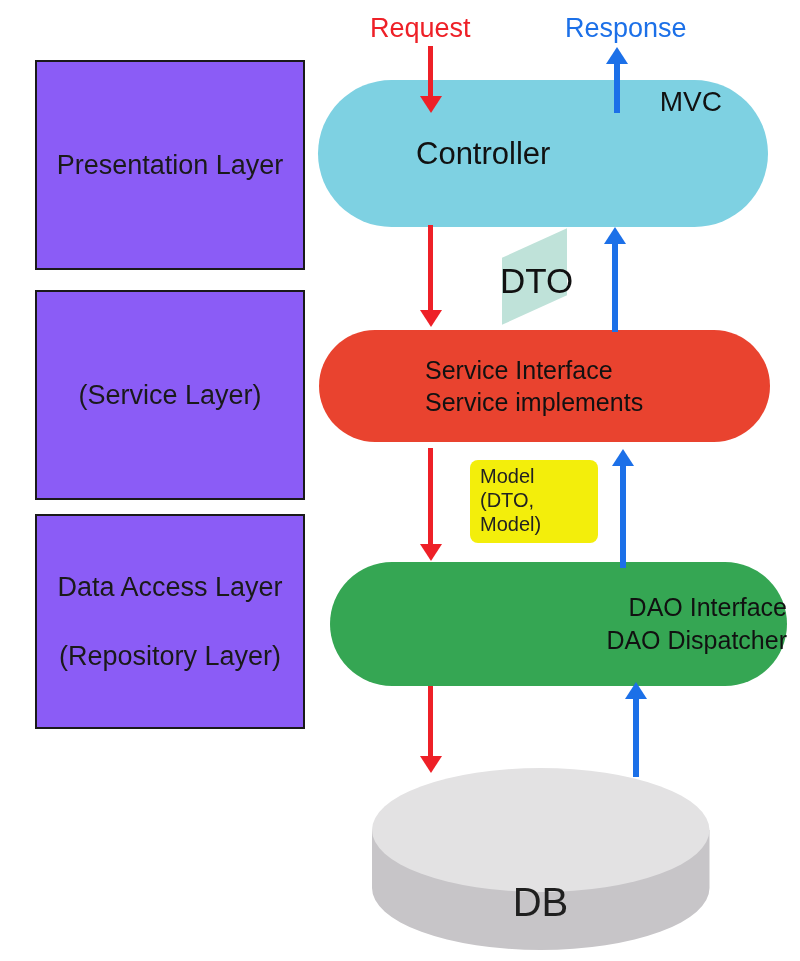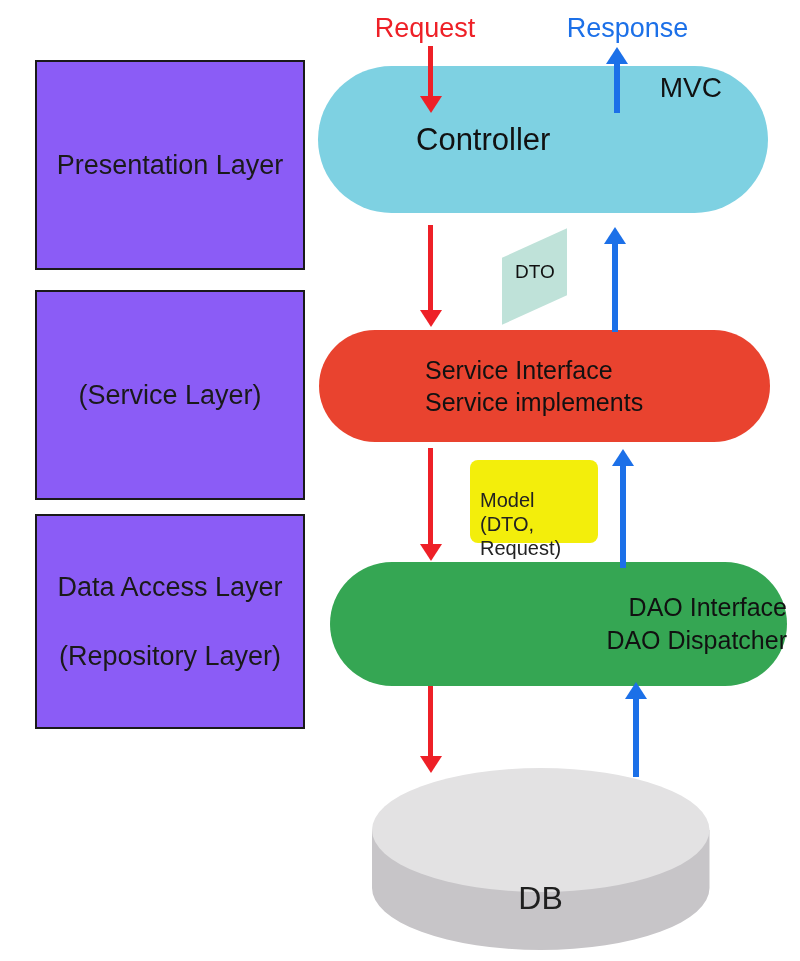--- a/index.html
+++ b/index.html
@@ -19,55 +19,55 @@
   #box-business     { top:290px; height:210px; }
   #box-data-access  { top:514px; height:215px;gap:33px; }
   .layer-line { display:block; }
 
   
   .pill {
     position:absolute; box-sizing:border-box; display:flex; flex-direction:column;
     justify-content:center; color:#111;
   }
   #controller-pill {
-    left:318px; top:66px; width:450px; height:147px; border-radius:74px;
+    left:318px; top:80px; width:450px; height:147px; border-radius:74px;
     background:var(--controller-pill); font-size:31px; line-height:38px; padding-left:98px;
   }
   #service-pill {
     left:319px; top:330px; width:451px; height:112px; border-radius:59px;
     background:var(--service-pill); font-size:25px; line-height:32px; padding-left:106px;
   }
   #dao-pill {
     left:330px; top:562px; width:457px; height:124px; border-radius:62px;
     background:var(--dao-pill); font-size:25px; line-height:33px; padding-left:98px;align-items:flex-end;
   }
   .pill-line { display:block; }
   .badge {
     position:absolute; top:6px; right:46px; font-size:28px; line-height:32px; color:#111;
   }
 
   
-  .flow-label { position:absolute; top:13px; text-align:center; font-size:27px; font-weight:500; }
+  .flow-label { position:absolute; top:13px; font-size:27px; font-weight:500; }
   #request-label  { left:370px; width:110px; color:var(--flow-request-red); }
   #response-label { left:565px; width:125px; color:var(--flow-response-blue); }
 
   
   #dto-shape {
     position:absolute; left:502px; top:243px; width:65px; height:67px;
     background:var(--dto-shape); transform:skewY(-24.5deg);
   }
   #dto-label {
     position:absolute; left:500px; top:261px; width:70px; text-align:center;
-    font-size:19px; color:#111;
+    font-size:35px; color:#111;
   }
 
   
   #model-box {
     position:absolute; left:470px; top:460px; width:128px; height:83px; border-radius:8px;
-    background:var(--model-box); box-sizing:border-box; padding:28px 0 0 10px;
+    background:var(--model-box); box-sizing:border-box; padding:4px 0 0 10px;
     font-size:20px; line-height:24px; color:#222;
   }
   .model-line { display:block; }
 
   
   .vline { position:absolute; }
   .red-line  { width:5px; background:var(--flow-request-red); }
   .blue-line { width:6px; background:var(--flow-response-blue); }
   .head-down {
     position:absolute; width:0; height:0;
@@ -77,21 +77,21 @@
   .head-up {
     position:absolute; width:0; height:0;
     border-left:11px solid transparent; border-right:11px solid transparent;
     border-bottom:17px solid var(--flow-response-blue);
   }
 
   
   #db-cylinder { position:absolute; left:364px; top:760px; }
   #db-label {
     position:absolute; left:468px; top:880px; width:145px; text-align:center;
-    font-size:32px; color:#1f1f1f;
+    font-size:40px; color:#1f1f1f;
   }
 </style>
 </head>
 <body>
 
 <div class="canvas">
 
   <div class="flow-label" id="request-label">Request</div>
   <div class="flow-label" id="response-label">Response</div>
 
@@ -120,21 +120,21 @@
   <div class="pill" id="dao-pill">
     <span class="pill-line">DAO Interface</span>
     <span class="pill-line">DAO Dispatcher</span>
   </div>
 
   <div id="dto-shape"></div>
   <div id="dto-label">DTO</div>
 
   <div id="model-box">
     <span class="model-line">Model</span>
-    <span class="model-line">(DTO, Request)</span>
+    <span class="model-line">(DTO, Model)</span>
   </div>
 
   <svg id="db-cylinder" width="354" height="200" viewBox="0 0 354 200">
     <path d="M 8 70 L 8 128 A 168.75 62 0 0 0 345.5 128 L 345.5 70 Z" style="fill:var(--db-side);"></path>
     <ellipse cx="176.75" cy="70" rx="168.75" ry="62" style="fill:var(--db-top);"></ellipse>
   </svg>
   <div id="db-label">DB</div>
 
   <div>
     <div class="vline red-line" style="left:428px; top:46px; height:51px;"></div>

